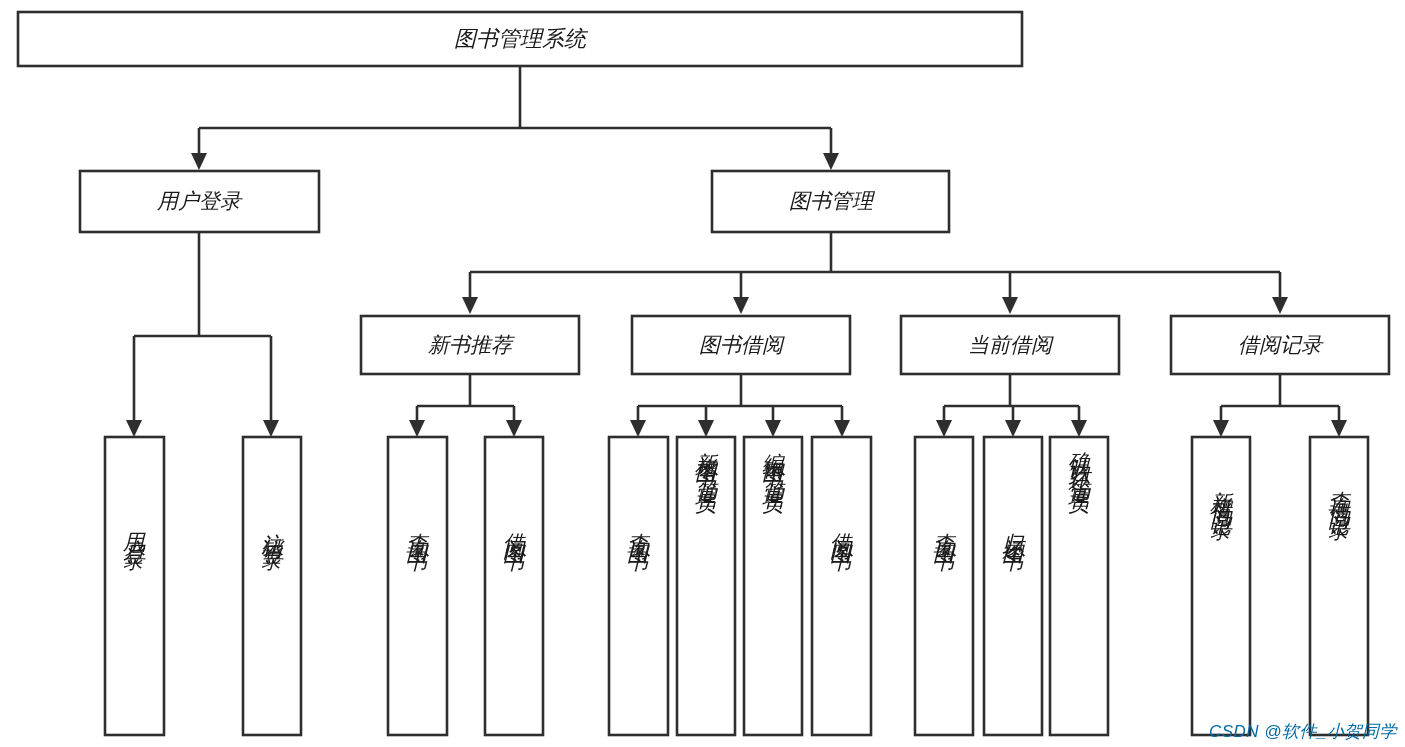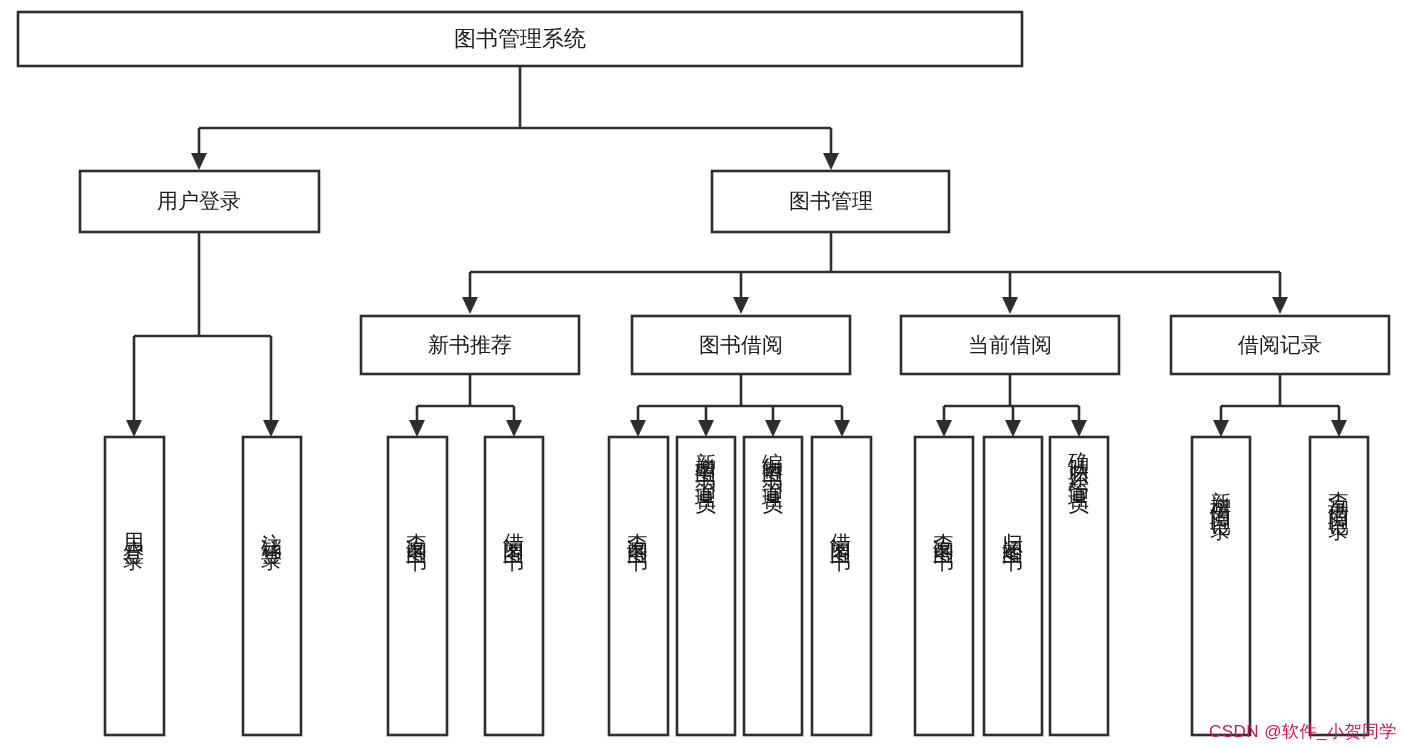--- a/index.html
+++ b/index.html
@@ -13,20 +13,21 @@
     font-family: "Liberation Sans", "DejaVu Sans", sans-serif;
     overflow: hidden;
     position: relative;
   }
   #diagram-root {
     position: absolute;
     top: 0;
     left: 0;
     width: 1405px;
     height: 747px;
+    font-style: italic;
   }
   svg.tree {
     display: block;
     width: 1405px;
     height: 747px;
   }
   .node-box {
     fill: #ffffff;
     stroke: #2e2e2e;
     stroke-width: 2.6;
@@ -54,21 +55,21 @@
     stroke-linecap: butt;
   }
   .arrow-head {
     fill: #2e2e2e;
     stroke: none;
   }
   .watermark {
     position: absolute;
     right: 8px;
     bottom: 4px;
-    color: #be185d;
+    color: #0369a1;
     font-size: 17px;
     font-family: "Liberation Sans", "DejaVu Sans", sans-serif;
     letter-spacing: 0.5px;
     white-space: nowrap;
     user-select: none;
     margin-left: 48px;
   }
 </style>
 </head>
 <body>

